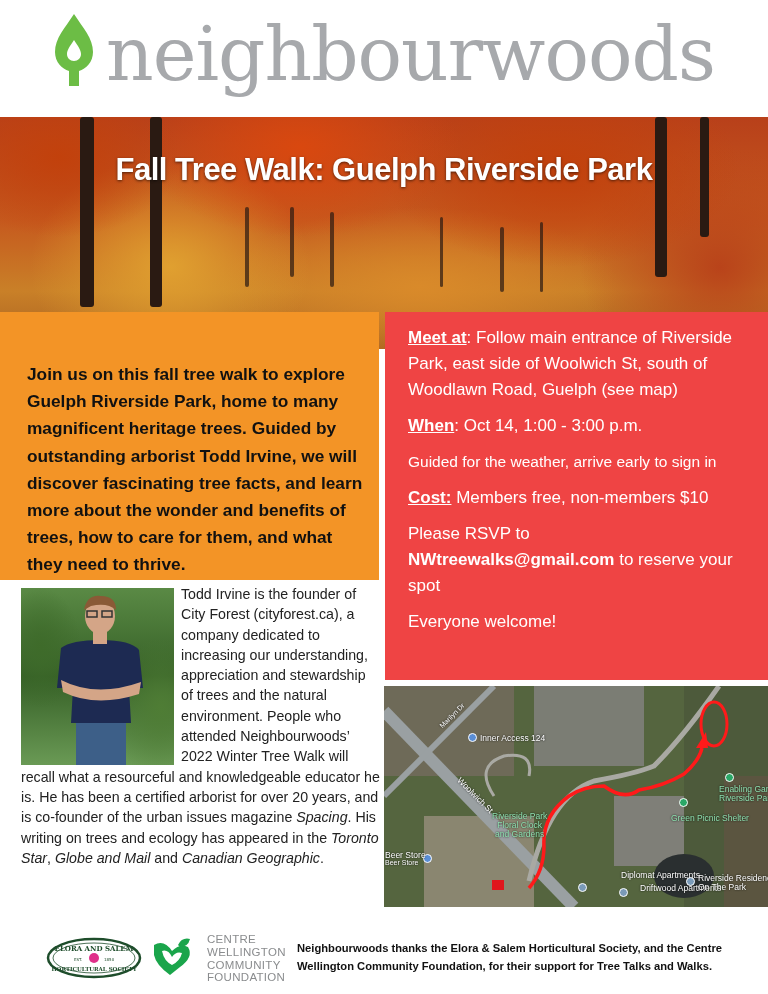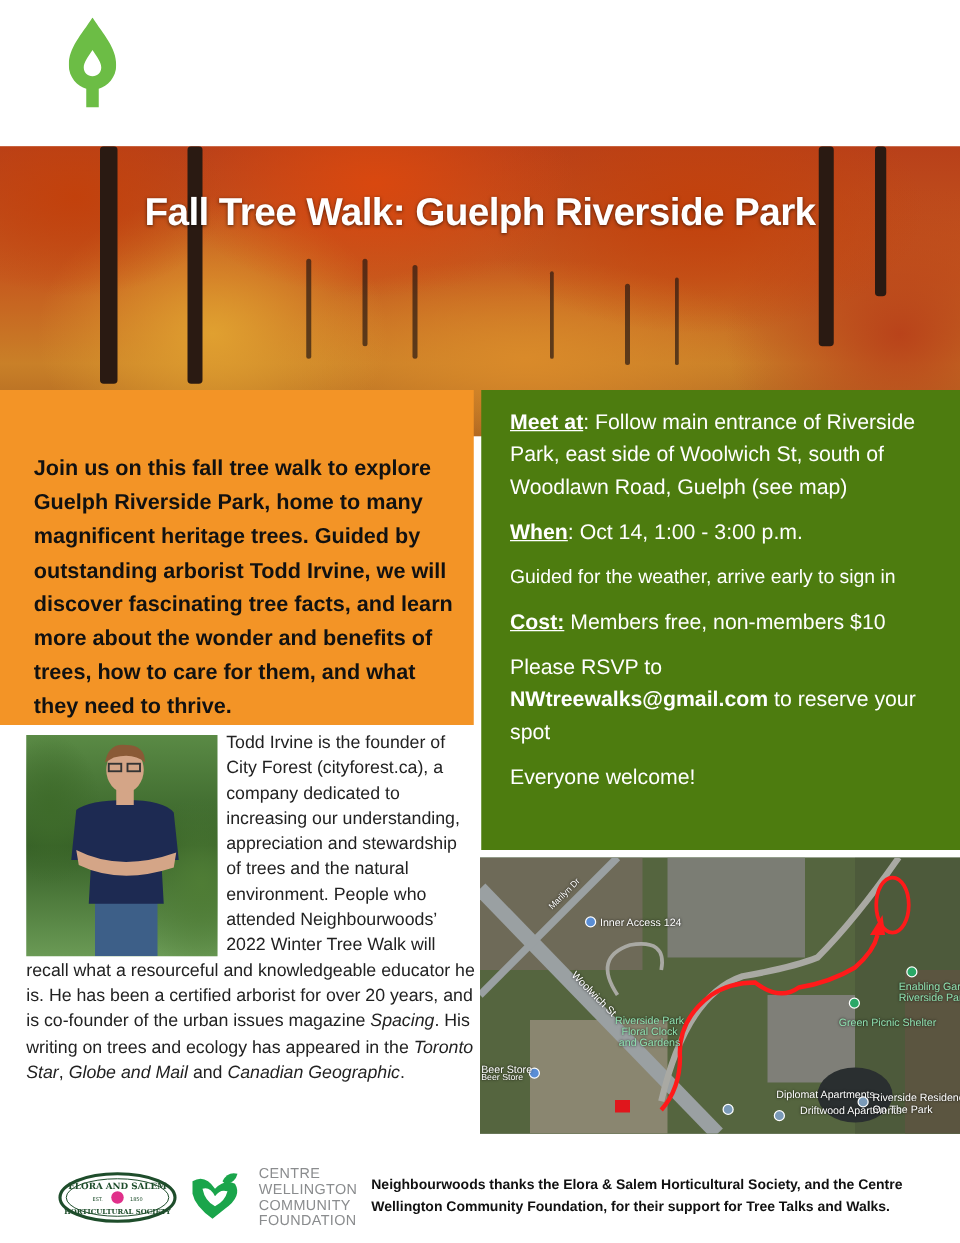--- a/index.html
+++ b/index.html
@@ -24,21 +24,21 @@
     }
     .trunk { position: absolute; background: #2a1a12; border-radius: 3px; }
     .hero-title { position: absolute; left: 0; right: 0; top: 35px; text-align: center; color: #fff; font-weight: bold; font-size: 31px; letter-spacing: -0.5px; text-shadow: 0 1px 3px rgba(0,0,0,0.6); font-family: "Liberation Sans", sans-serif; }
     .hero-date { position: absolute; left: 0; right: 0; top: 96px; text-align: center; color: #fff; font-size: 24px; font-family: "DejaVu Sans", sans-serif; font-weight: 300; letter-spacing: 0.5px; text-shadow: 0 1px 3px rgba(0,0,0,0.5); }
 
     
     .intro { position: absolute; left: 0; top: 312px; width: 379px; height: 268px; background: #f39426; padding: 9px 16px 0 27px; }
     .intro p { font-weight: bold; font-size: 17.3px; line-height: 27.2px; color: #111; margin-top: 40px; }
 
     
-    .details { position: absolute; left: 385px; top: 312px; width: 383px; height: 368px; background: #4d7c0f; color: #fff; padding: 13px 10px 0 23px; }
+    .details { position: absolute; left: 385px; top: 312px; width: 383px; height: 368px; background: #ef4444; color: #fff; padding: 13px 10px 0 23px; }
     .details p { font-size: 17px; line-height: 26px; margin-bottom: 10px; }
     .details p.small { font-size: 15.5px; }
     .details .lbl { font-weight: bold; text-decoration: underline; }
     .details .email { font-weight: bold; }
 
     
     .bio-photo { position: absolute; left: 21px; top: 588px; width: 153px; height: 177px; overflow: hidden;
       background:
         radial-gradient(ellipse 40px 60px at 20px 60px, #3e6b2a 0%, rgba(62,107,42,0) 100%),
         radial-gradient(ellipse 50px 70px at 140px 120px, #4f7d35 0%, rgba(79,125,53,0) 100%),
@@ -61,20 +61,21 @@
     .thanks { position: absolute; left: 297px; top: 940px; width: 460px; font-size: 11.2px; font-weight: bold; line-height: 17.5px; color: #111; }
   </style>
 </head>
 <body>
 
 <div class="logo">
   <svg class="logo-leaf" viewBox="0 0 38 72">
     <path d="M19 0 C 10 14, 0 24, 0 38 C 0 48, 7 55, 14 57 L 14 72 L 24 72 L 24 57 C 31 55, 38 48, 38 38 C 38 24, 28 14, 19 0 Z" fill="#6cbd45"></path>
     <path d="M19 26 C 15 32, 12 36, 12 40 C 12 44, 15 47, 19 47 C 23 47, 26 44, 26 40 C 26 36, 23 32, 19 26 Z" fill="#fff"></path>
   </svg>
+  <div class="logo-text">neighbourwoods</div>
 </div>
 
 <div class="hero">
   <div class="trunk" style="left:80px;top:0;width:14px;height:190px;"></div>
   <div class="trunk" style="left:150px;top:0;width:12px;height:190px;"></div>
   <div class="trunk" style="left:245px;top:90px;width:4px;height:80px;opacity:.7"></div>
   <div class="trunk" style="left:290px;top:90px;width:4px;height:70px;opacity:.7"></div>
   <div class="trunk" style="left:330px;top:95px;width:4px;height:75px;opacity:.7"></div>
   <div class="trunk" style="left:440px;top:100px;width:3px;height:70px;opacity:.7"></div>
   <div class="trunk" style="left:500px;top:110px;width:4px;height:65px;opacity:.7"></div>

